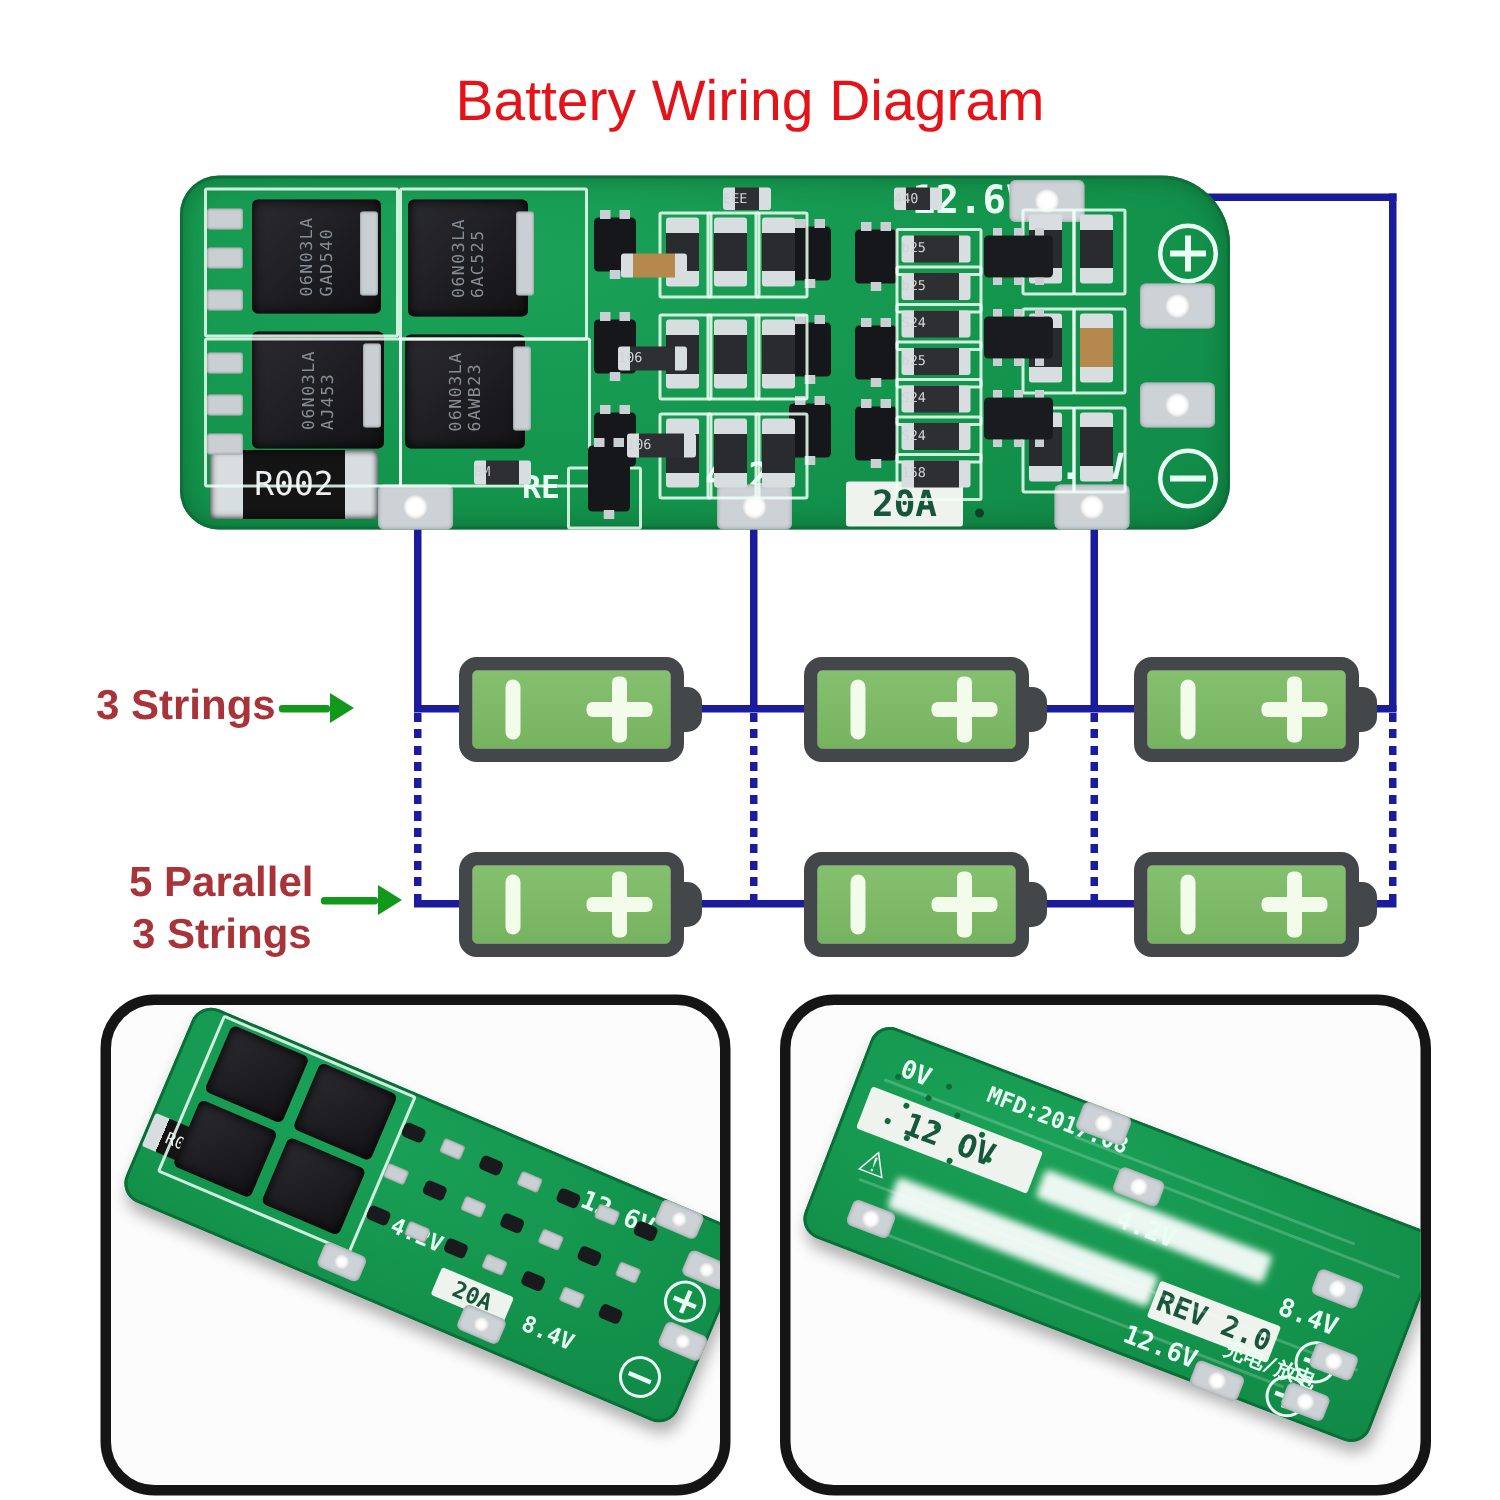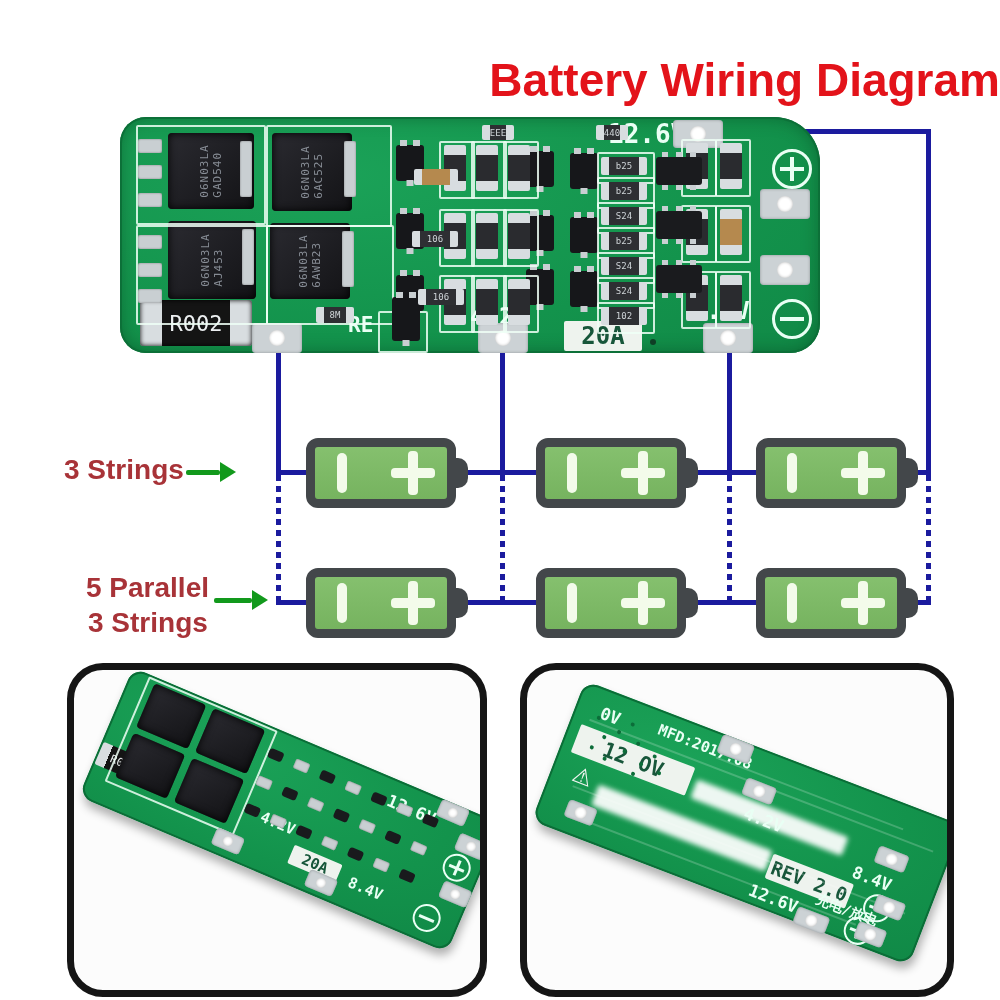--- a/index.html
+++ b/index.html
@@ -1,40 +1,40 @@
 <!DOCTYPE html>
 <html><head>
 <meta charset="utf-8">
 <style>
   html,body{margin:0;padding:0}
   body{width:1000px;height:1000px;background:#fff;position:relative;overflow:hidden;
        font-family:"Liberation Sans",sans-serif}
   .abs{position:absolute}
   .silk{color:#e9fff4;font-family:"DejaVu Sans Mono",monospace;font-weight:bold;white-space:nowrap}
-  #title{left:0;right:0;top:22px;text-align:right;font-size:46px;font-weight:bold;color:#e3131a}
+  #title{left:0;right:0;top:22px;text-align:center;font-size:38px;font-weight:normal;color:#e3131a}
 
   
   .pcb{left:120px;top:117px;width:700px;height:236px;
        background:radial-gradient(130% 150% at 30% 25%,#1ba258 0%,#13934c 45%,#0e7f41 100%);
        border-radius:26px 46px 30px 26px;
        box-shadow:inset 0 0 0 2px #0c7038, inset 0 0 18px rgba(0,45,18,.4)}
   .wbox{border:2px solid rgba(238,255,246,.85);border-radius:2px}
   .mosfet{background:linear-gradient(135deg,#2a2a30,#131316);border-radius:4px;box-shadow:inset 0 0 8px #000;overflow:hidden}
   .mosfet span{position:absolute;left:50%;top:50%;transform:translate(-50%,-50%) rotate(180deg);
        writing-mode:vertical-rl;font-family:"DejaVu Sans Mono",monospace;font-size:11px;
        color:#8d939c;letter-spacing:1px;white-space:pre;opacity:.95}
   .tab{background:#c9cfd2;border-radius:2px;box-shadow:inset 0 0 2px #777}
   .pad{background:#ccd2d5;border-radius:4px;box-shadow:inset 0 0 3px #8a9094}
   .hole{position:absolute;left:50%;top:50%;transform:translate(-50%,-50%);width:16px;height:16px;
         background:#fff;border-radius:50%;box-shadow:inset 0 0 3px rgba(0,0,0,.3)}
   .chip{background:#191a1d;border-radius:3px}
   .resv{background:linear-gradient(180deg,#d8dde0 0 10px,#2a2b2f 10px calc(100% - 10px),#d8dde0 calc(100% - 10px));border-radius:2px}
   .tanv{background:linear-gradient(180deg,#d8dde0 0 10px,#b5894e 10px calc(100% - 10px),#d8dde0 calc(100% - 10px));border-radius:2px}
   .melf{background:linear-gradient(90deg,#d8dde0 0 8px,#2e2f33 8px calc(100% - 8px),#d8dde0 calc(100% - 8px));
-        border-radius:2px;display:flex;align-items:center;justify-content:center}
+        border-radius:2px;display:flex;align-items:center;}
   .tanh{background:linear-gradient(90deg,#d8dde0 0 8px,#b5894e 8px calc(100% - 8px),#d8dde0 calc(100% - 8px));border-radius:2px}
   .melf i{font-style:normal;font-size:9px;color:#cfd4d8;font-family:"DejaVu Sans Mono",monospace}
   .sot{background:#16171a;border-radius:3px}
   .sot::before{content:"";position:absolute;left:4px;top:-5px;width:7px;height:6px;background:#c9cfd2;box-shadow:13px 0 0 #c9cfd2}
   .sot::after{content:"";position:absolute;left:50%;bottom:-5px;width:7px;height:6px;transform:translateX(-50%);background:#c9cfd2}
   .soic{background:#1a1b1e;border-radius:3px}
   .soic::before,.soic::after{content:"";position:absolute;left:6px;width:6px;height:5px;background:#c9cfd2;
         box-shadow:14px 0 0 #c9cfd2,28px 0 0 #c9cfd2}
   .soic::before{top:-5px}.soic::after{bottom:-5px}
   .r002{background:linear-gradient(90deg,#d8dde0 0 22px,#141414 22px calc(100% - 22px),#d8dde0 calc(100% - 22px));
@@ -227,21 +227,21 @@
         <div class="abs wbox" style="left: 477px; top: 135px; width: 54px; height: 28px;"></div>
         <div class="abs melf" style="left: 481px; top: 140px; width: 46px; height: 18px;">
           <i>S24</i>
         </div>
         <div class="abs wbox" style="left: 477px; top: 160px; width: 54px; height: 28px;"></div>
         <div class="abs melf" style="left: 481px; top: 165px; width: 46px; height: 18px;">
           <i>S24</i>
         </div>
         <div class="abs wbox" style="left: 477px; top: 185px; width: 54px; height: 28px;"></div>
         <div class="abs melf" style="left: 481px; top: 190px; width: 46px; height: 18px;">
-          <i>102</i>
+          <i>158</i>
         </div>
         <div class="abs soic" style="left: 536px; top: 40px; width: 46px; height: 28px;"></div>
         <div class="abs soic" style="left: 536px; top: 94px; width: 46px; height: 28px;"></div>
         <div class="abs soic" style="left: 536px; top: 148px; width: 46px; height: 28px;"></div>
         <div class="abs melf" style="left: 362px; top: 8px; width: 32px; height: 15px;">
           <i>EEE</i>
         </div>
         <div class="abs melf" style="left: 476px; top: 8px; width: 32px; height: 15px;">
           <i>440</i>
         </div>

